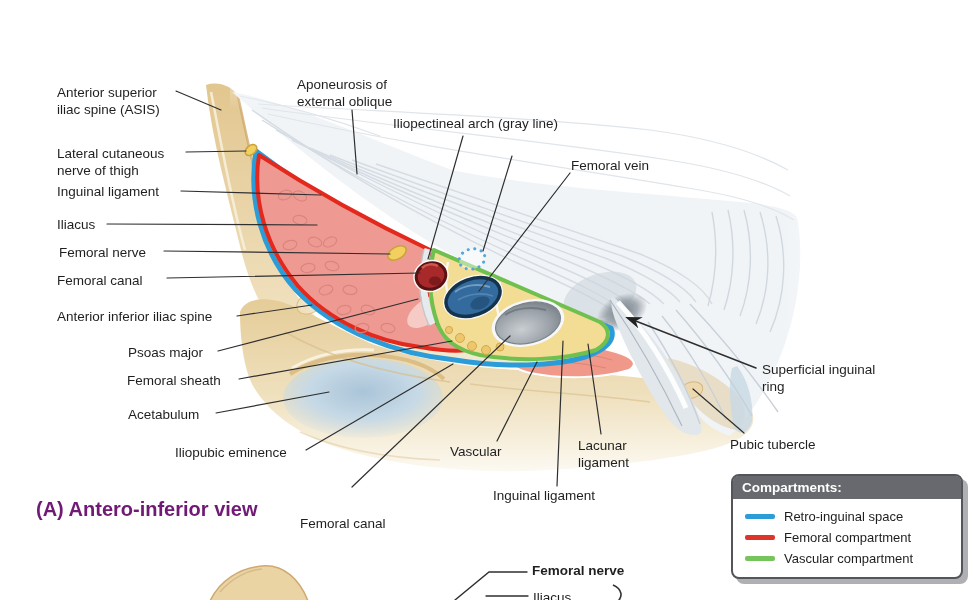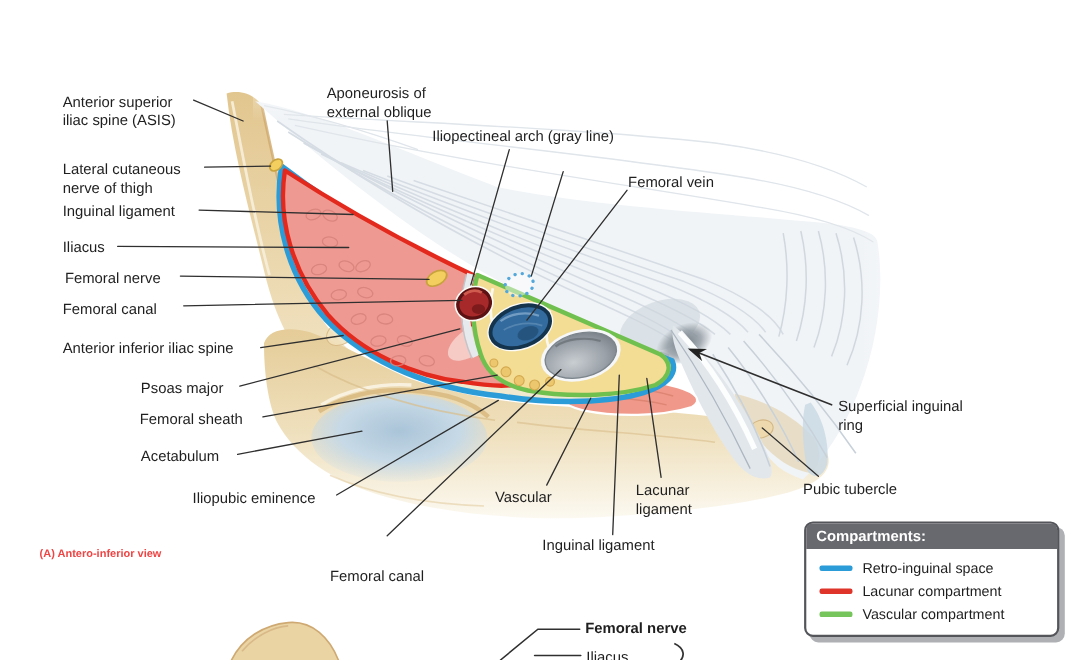--- a/index.html
+++ b/index.html
@@ -1,21 +1,21 @@
 <!DOCTYPE html>
 <html><head>
 <meta charset="utf-8">
 <style>
   html,body{margin:0;padding:0;background:#fff;}
   .stage{position:relative;width:972px;height:600px;background:#ffffff;overflow:hidden;
          font-family:"Liberation Sans",sans-serif;color:#1e1e1e;text-decoration:underline;}
   .stage svg{position:absolute;left:0;top:0;}
   .lbl{position:absolute;font-size:13.5px;line-height:17px;white-space:pre-line;color:#1f1f1f;}
   .lbl.b{font-weight:bold;}
-  .caption{position:absolute;font-size:10px;font-weight:bold;color:#ef4444;}
+  .caption{position:absolute;font-size:20px;font-weight:bold;color:#701a75;}
   
   .legend{position:absolute;left:731px;top:474px;width:228px;background:#fff;
           border:2px solid #54555a;border-radius:8px;box-shadow:5px 5px 0 rgba(130,134,138,.65);}
   .legend-header{background:#68696e;color:#fff;font-weight:bold;font-size:13.5px;
                  padding:4px 9px;border-radius:5px 5px 0 0;}
   .legend-rows{padding:7px 8px 8px 12px;}
   .legend-row{display:flex;align-items:center;gap:9px;height:21px;}
   .swatch{width:30px;height:5px;border-radius:2px;flex:0 0 auto;}
   .sw-0{background:#2b9cd8;} .sw-1{background:#df342a;} .sw-2{background:#76c45c;}
   .legend-row span.txt{font-size:13px;text-align:center;}
@@ -291,21 +291,21 @@
 
 <div class="legend">
   <div class="legend-header">Compartments:</div>
   <div class="legend-rows">
     <div class="legend-row">
       <span class="swatch sw-0"></span>
       <span class="txt">Retro-inguinal space</span>
     </div>
     <div class="legend-row">
       <span class="swatch sw-1"></span>
-      <span class="txt">Lacunar compartment</span>
+      <span class="txt">Femoral compartment</span>
     </div>
     <div class="legend-row">
       <span class="swatch sw-2"></span>
       <span class="txt">Vascular compartment</span>
     </div>
   </div>
 </div>
 
 </div>
 

